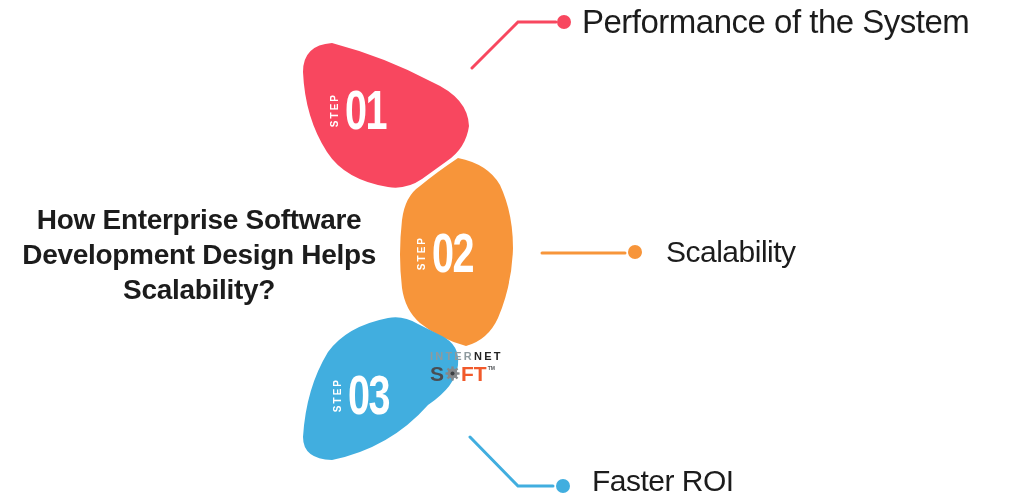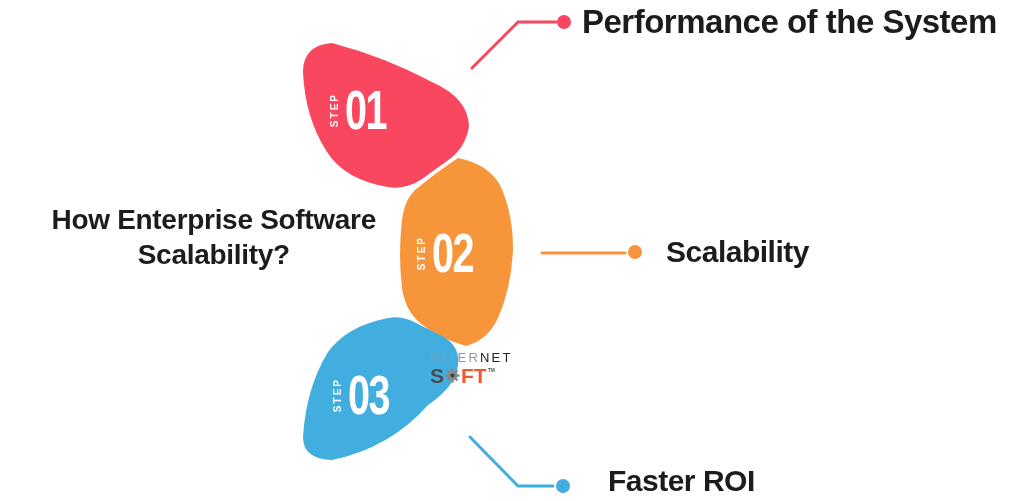--- a/index.html
+++ b/index.html
@@ -25,30 +25,30 @@
 
   
   .title{
     position:absolute;right:648px;top:202px;text-align:center;
     font-size:28px;font-weight:700;line-height:35px;color:#1C1C1C;
     letter-spacing:-0.3px;white-space:nowrap;
   }
 
   
   .step-label{
-    position:absolute;font-weight:700;color:#1C1C1C;
+    position:absolute;font-weight:400;color:#1C1C1C;
     letter-spacing:-0.5px;white-space:nowrap;line-height:1.1;
   }
   .label-1{left:582px;top:4px;font-size:33px;}
   .label-2{left:666px;top:235px;font-size:30px;}
-  .label-3{left:608px;top:464px;font-size:30px;}
+  .label-3{left:592px;top:464px;font-size:30px;}
 
   
   .logo{position:absolute;left:430px;top:351px;line-height:1;}
-  .logo-top{font-size:13px;font-weight:400;letter-spacing:2.2px;white-space:nowrap;}
+  .logo-top{font-size:11px;font-weight:700;letter-spacing:2.2px;white-space:nowrap;}
   .logo-top .gray{color:#8E9A9E;}
   .logo-top .blk{color:#232323;}
   .logo-bottom{display:flex;align-items:center;font-size:21px;font-weight:700;margin-top:1px;}
   .logo-s{color:#4A4D52;}
   .logo-ft{color:#F15A2B;text-align:center;}
   .gear{margin:0 1px;}
   .tm{font-size:5px;color:#55585B;align-self:flex-start;margin-top:3px;margin-left:1px;}
 </style>
 </head>
 <body>
@@ -89,20 +89,21 @@
     <span class="step-word">STEP</span>
     <span class="step-num">02</span>
   </div>
   <div class="badge badge-3">
     <span class="step-word">STEP</span>
     <span class="step-num">03</span>
   </div>
 
   <div class="title">
     <div>How Enterprise Software</div>
+    <div>Development Design Helps</div>
     <div>Scalability?</div>
   </div>
 
   <div class="step-label label-1">Performance of the System</div>
   <div class="step-label label-2">Scalability</div>
   <div class="step-label label-3">Faster ROI</div>
 
   <div class="logo">
     <div class="logo-top">
       <span class="gray">INTER</span><span class="blk">NET</span>

